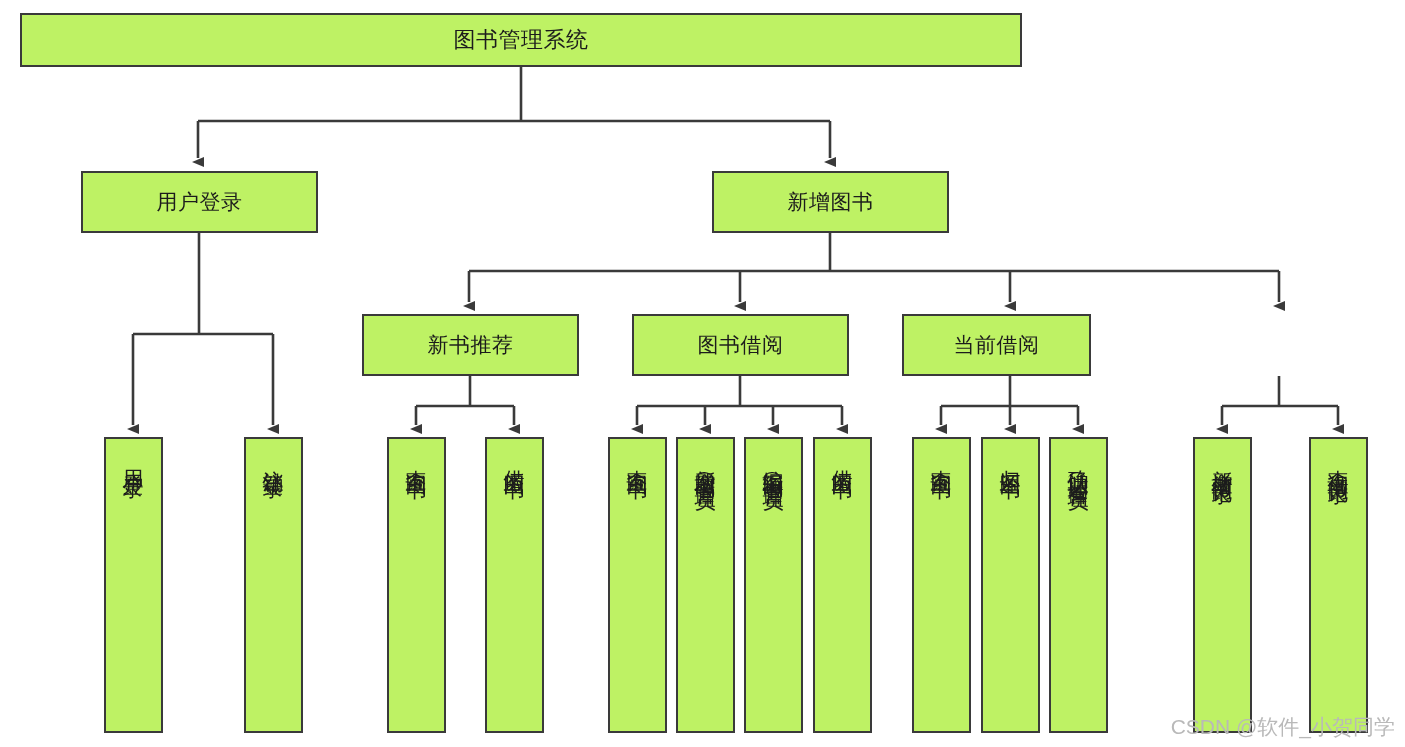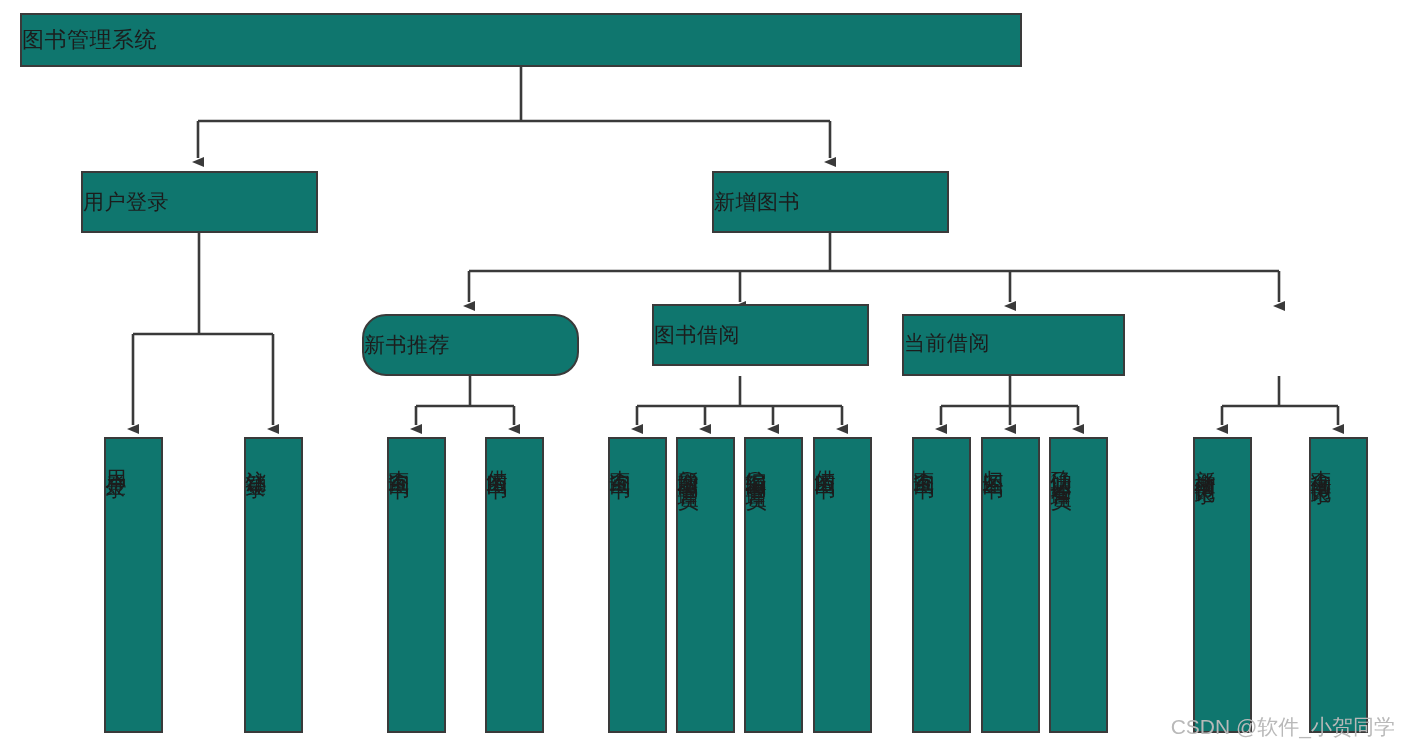--- a/index.html
+++ b/index.html
@@ -22,25 +22,25 @@
     position: absolute;
     left: 0;
     top: 0;
     width: 1405px;
     height: 747px;
     pointer-events: none;
   }
   .node {
     position: absolute;
     box-sizing: border-box;
-    background: #0f766e;
+    background: #bef264;
     border: 2px solid #3a3a3a;
     display: flex;
     align-items: center;
-    justify-content: flex-start;
+    justify-content: center;
     color: #1c1c1c;
     z-index: 2;
   }
   .node .label {
     display: block;
     text-align: center;
     line-height: 1.05;
     white-space: pre;
   }
   .node.horiz .label {
@@ -130,27 +130,27 @@
     <span class="label">图书管理系统</span>
   </div>
 
   <div class="node horiz" style="left:81px; top:171px; width:237px; height:62px;">
     <span class="label">用户登录</span>
   </div>
   <div class="node horiz" style="left:712px; top:171px; width:237px; height:62px;">
     <span class="label">新增图书</span>
   </div>
 
-  <div class="node horiz" style="left:362px; top:314px; width:217px; height:62px;border-radius:24px;">
+  <div class="node horiz" style="left:362px; top:314px; width:217px; height:62px;">
     <span class="label">新书推荐</span>
   </div>
-  <div class="node horiz" style="left:632px; top:304px; width:217px; height:62px;margin-left:20px;">
+  <div class="node horiz" style="left:632px; top:314px; width:217px; height:62px;">
     <span class="label">图书借阅</span>
   </div>
-  <div class="node horiz" style="left:902px; top:314px; width:223px; height:62px;font-family:Liberation Mono, monospace;">
+  <div class="node horiz" style="left:902px; top:314px; width:189px; height:62px;">
     <span class="label">当前借阅</span>
   </div>
 
   <div class="node vert" style="left:104px; top:437px; width:59px; height:296px;">
     <span class="label">用户登录</span>
   </div>
   <div class="node vert" style="left:244px; top:437px; width:59px; height:296px;">
     <span class="label">注销登录</span>
   </div>
 

